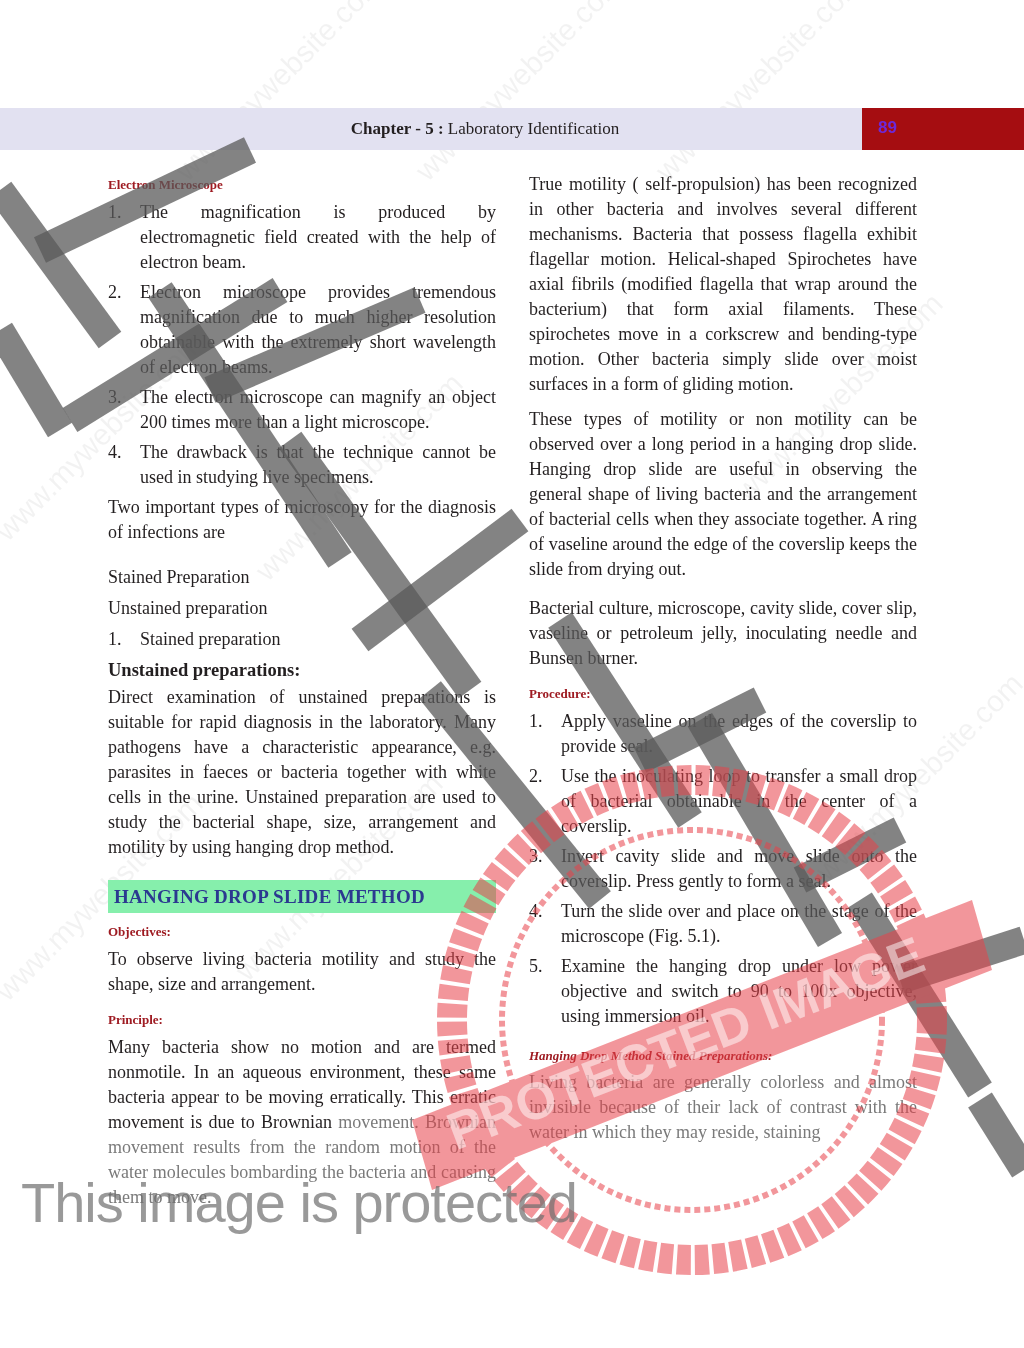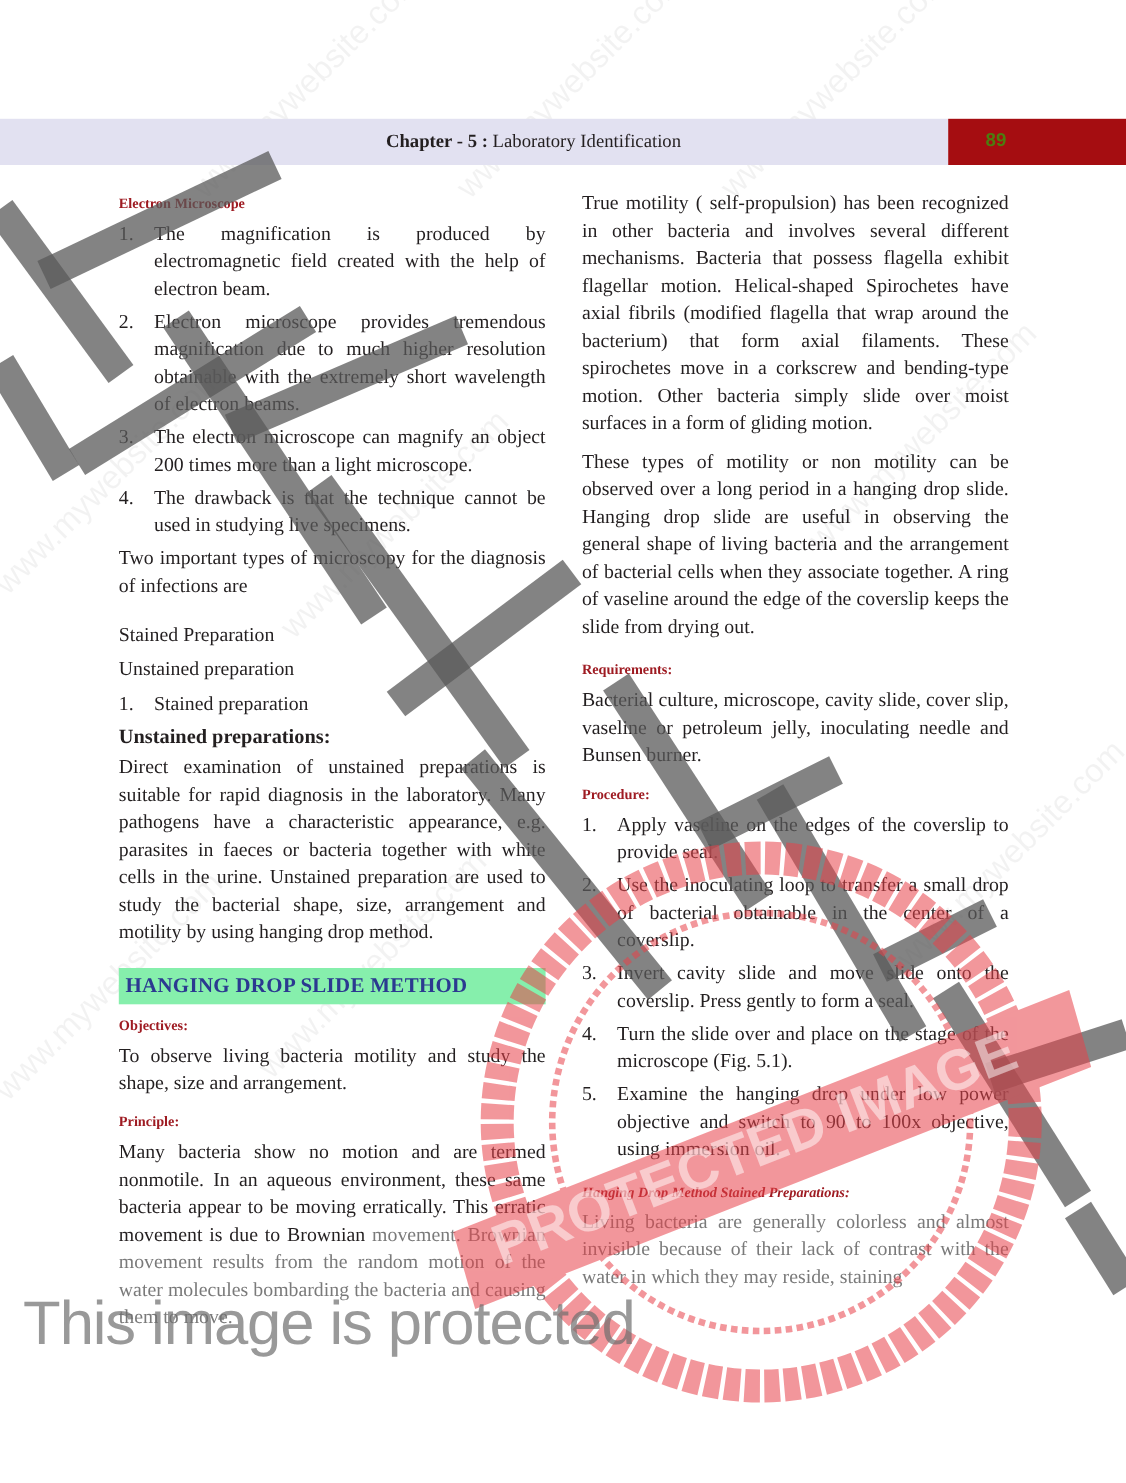--- a/index.html
+++ b/index.html
@@ -14,22 +14,22 @@
   .header-title {
     position: absolute; left: 0; top: 108px; width: 970px; height: 56px; line-height: 42px;
     text-align: center; font-size: 17px; color: #231f20;
   }
   .header-title b { font-weight: bold; }
   .page-num-box {
     position: absolute; left: 862px; top: 108px; width: 162px; height: 42px;
     background: #a50d11;
   }
   .page-num {
-    position: absolute; left: 896px; top: 108px; height: 25px; line-height: 40px;
-    color: #4d7c0f; font-family: "Liberation Sans", "DejaVu Sans", sans-serif; font-weight: bold; font-size: 17px;
+    position: absolute; left: 878px; top: 108px; height: 25px; line-height: 40px;
+    color: #6d28d9; font-family: "Liberation Sans", "DejaVu Sans", sans-serif; font-weight: bold; font-size: 17px;
   }
   .col { position: absolute; top: 172px; width: 388px; font-size: 18px; line-height: 25px; }
   .col-left { left: 108px; }
   .col-right { left: 529px; }
   .para { text-align: justify; margin: 0 0 10px 0; }
   .h-red { color: #9e1b22; font-weight: bold; font-size: 13px; margin: 0 0 2px 0; line-height: 26px; }
   .h-black { color: #231f20; font-weight: bold; font-size: 18.5px; margin: 0 0 2px 0; line-height: 26px; }
   .h-italic { color: #9e1b22; font-weight: bold; font-style: italic; font-size: 13px; line-height: 25px; margin: 0 0 2px 0; }
   .ol-item { display: flex; margin: 0 0 5px 0; }
   .ol-num { width: 32px; flex: 0 0 32px; }
@@ -110,21 +110,20 @@
   <div class="h-red">Principle:</div>
   <p class="para" style="margin:0">
     <span>Many bacteria show no motion and are termed nonmotile. In an aqueous environment, these same bacteria appear to be moving erratically. This erratic movement is due to Brownian</span>
     <span class="faded">movement. Brownian movement results from the random motion of the water molecules bombarding the bacteria and causing them to move.</span>
   </p>
 </div>
 
 <div class="col col-right">
   <p class="para">True motility ( self-propulsion) has been recognized in other bacteria and involves several different mechanisms. Bacteria that possess flagella exhibit flagellar motion. Helical-shaped Spirochetes have axial fibrils (modified flagella that wrap around the bacterium) that form axial filaments. These spirochetes move in a corkscrew and bending-type motion. Other bacteria simply slide over moist surfaces in a form of gliding motion.</p>
   <p class="para" style="margin-bottom:14px">These types of motility or non motility can be observed over a long period in a hanging drop slide. Hanging drop slide are useful in observing the general shape of living bacteria and the arrangement of bacterial cells when they associate together. A ring of vaseline around the edge of the coverslip keeps the slide from drying out.</p>
-  <div class="h-red">Requirements:</div>
   <p class="para">Bacterial culture, microscope, cavity slide, cover slip, vaseline or petroleum jelly, inoculating needle and Bunsen burner.</p>
   <div class="h-red">Procedure:</div>
   <div>
     <div class="ol-item">
       <span class="ol-num">1.</span>
       <span class="ol-text">Apply vaseline on the edges of the coverslip to provide seal.</span>
     </div>
     <div class="ol-item">
       <span class="ol-num">2.</span>
       <span class="ol-text">Use the inoculating loop to transfer a small drop of bacterial obtainable in the center of a coverslip.</span>

